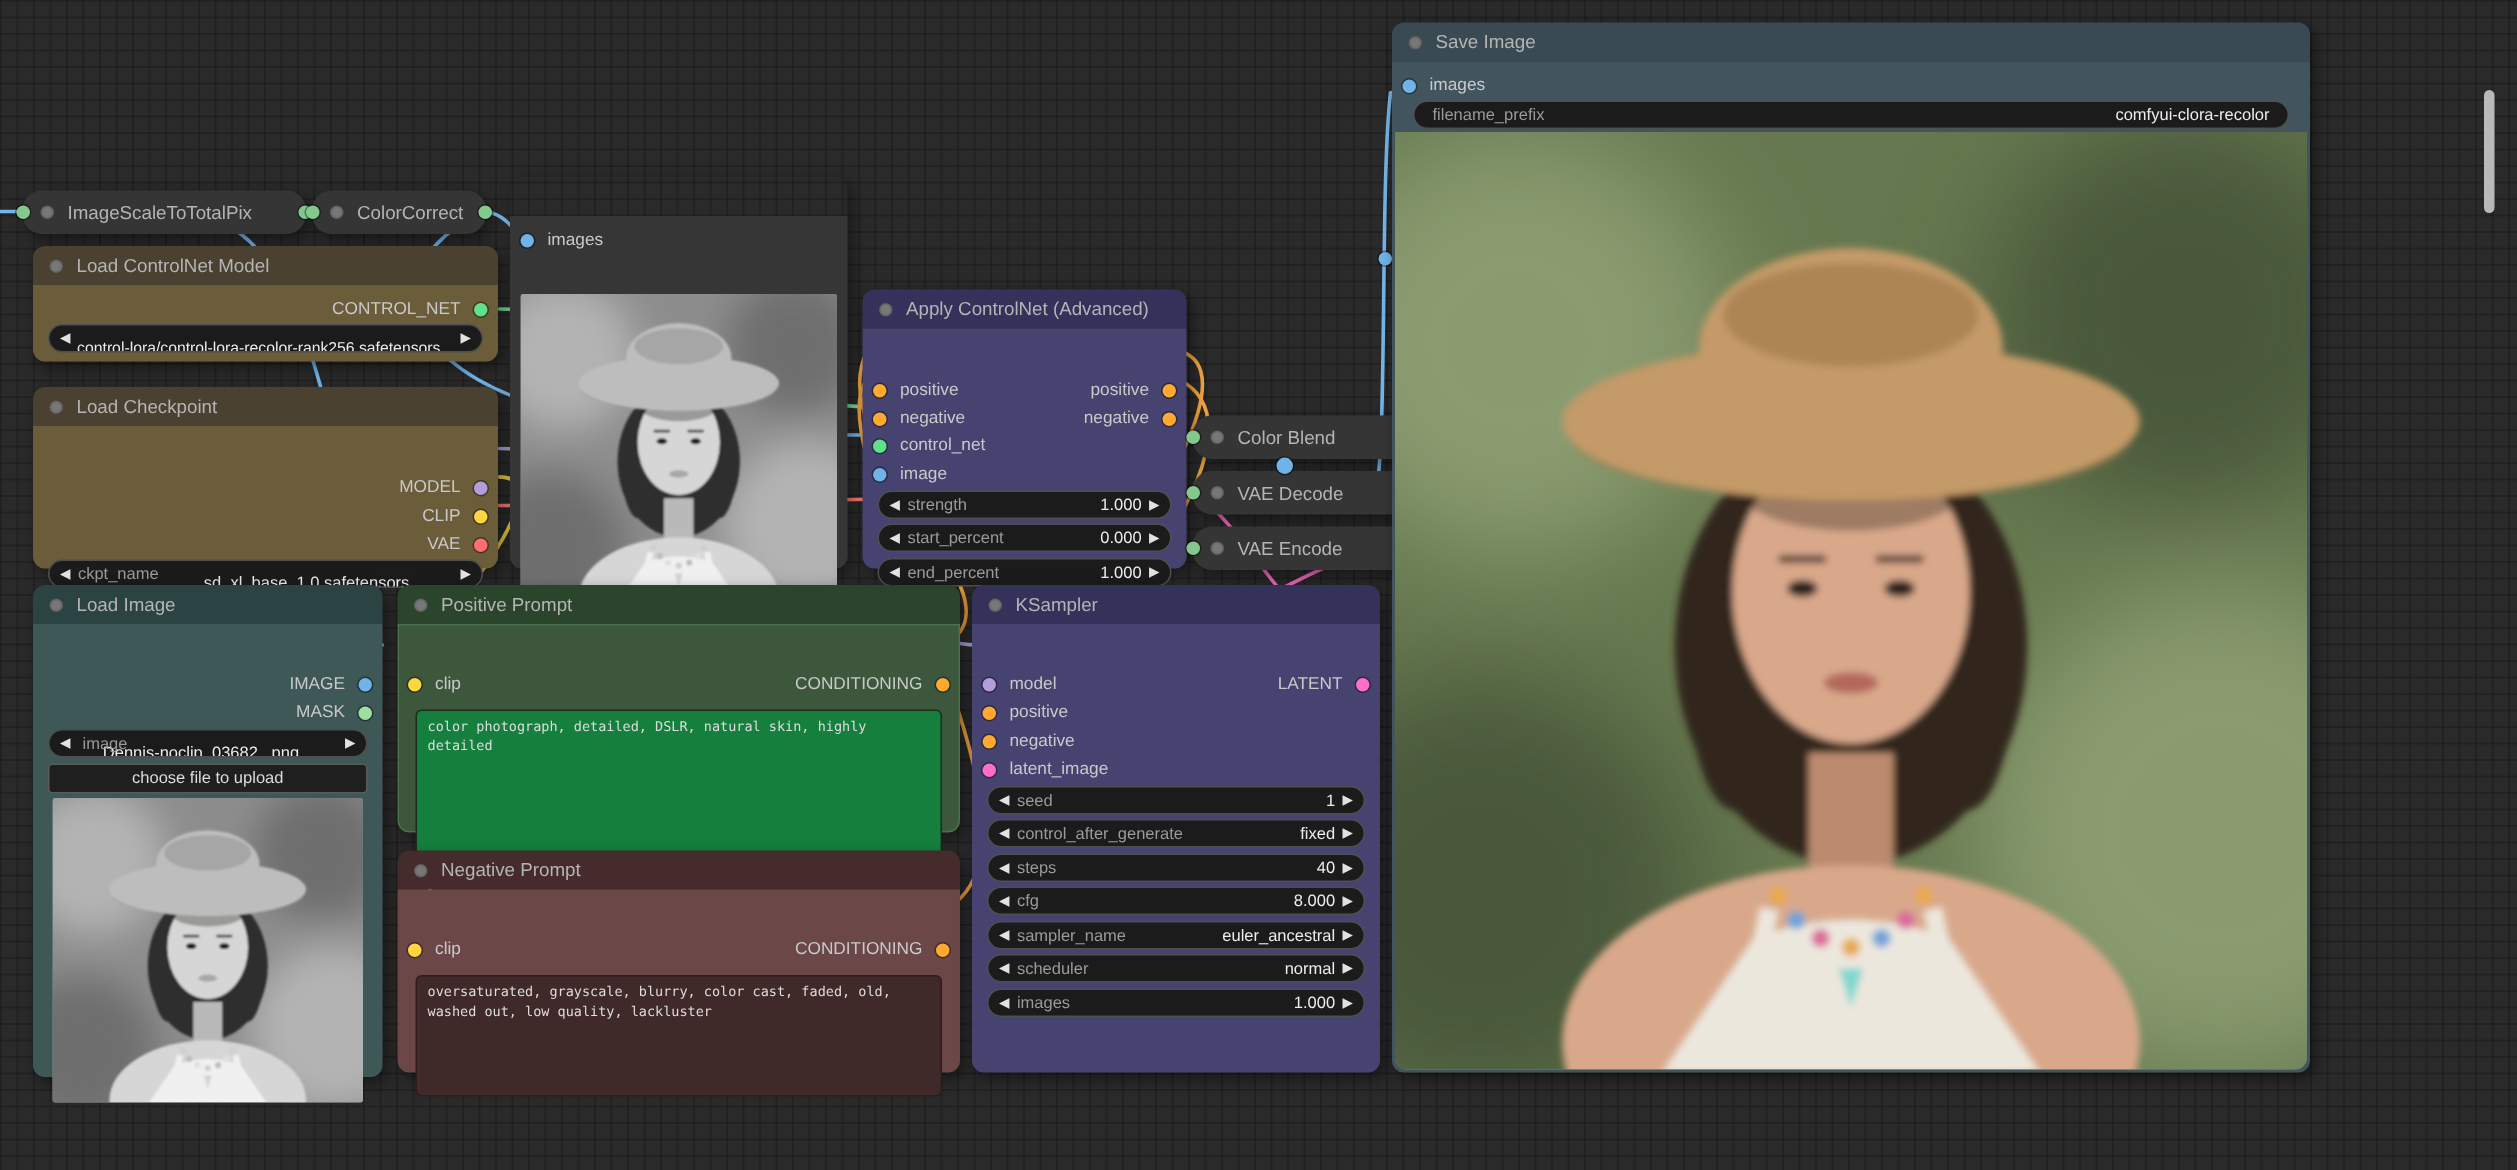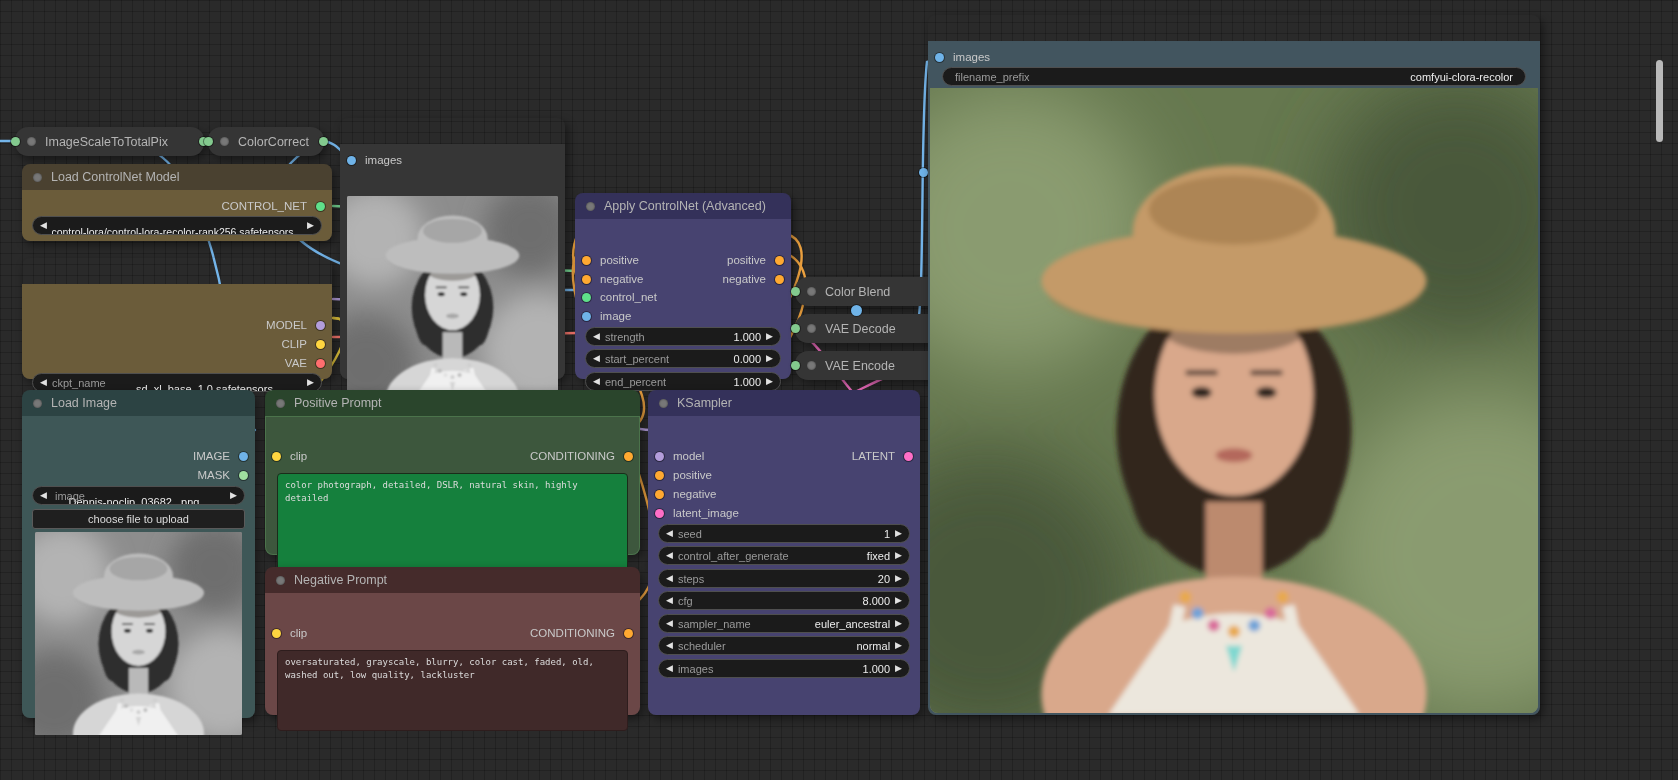--- a/index.html
+++ b/index.html
@@ -192,20 +192,24 @@
       </div>
       <div class="widget" style="top:26px">
         <span class="warr left"></span>
         <span class="wvalue center" style="font-size:10.5px">control-lora/control-lora-recolor-rank256.safetensors</span>
         <span class="warr right"></span>
       </div>
     </div>
   </div>
 
   <div class="node" style="left:22px;top:258px;width:310px;height:121px">
+    <div class="nhead h-brown">
+      <span class="ndot"></span>
+      <span>Load Checkpoint</span>
+    </div>
     <div class="nbody b-brown">
       <div class="slot out" style="top:32px">
         <span class="sdot c-model"></span>
         <span>MODEL</span>
       </div>
       <div class="slot out" style="top:51px">
         <span class="sdot c-clip"></span>
         <span>CLIP</span>
       </div>
       <div class="slot out" style="top:70px">
@@ -403,21 +407,21 @@
       </div>
       <div class="widget" style="top:130px">
         <span class="warr left"></span>
         <span class="wlabel">control_after_generate</span>
         <span class="wvalue">fixed</span>
         <span class="warr right"></span>
       </div>
       <div class="widget" style="top:153px">
         <span class="warr left"></span>
         <span class="wlabel">steps</span>
-        <span class="wvalue">20</span>
+        <span class="wvalue">40</span>
         <span class="warr right"></span>
       </div>
       <div class="widget" style="top:175px">
         <span class="warr left"></span>
         <span class="wlabel">cfg</span>
         <span class="wvalue">8.000</span>
         <span class="warr right"></span>
       </div>
       <div class="widget" style="top:198px">
         <span class="warr left"></span>
@@ -434,20 +438,24 @@
       <div class="widget" style="top:243px">
         <span class="warr left"></span>
         <span class="wlabel">images</span>
         <span class="wvalue">1.000</span>
         <span class="warr right"></span>
       </div>
     </div>
   </div>
 
   <div class="node top" style="left:928px;top:15px;width:612px;height:700px">
+    <div class="nhead h-slate">
+      <span class="ndot"></span>
+      <span>Save Image</span>
+    </div>
     <div class="nbody b-slate">
       <div class="slot in" style="top:7px">
         <span class="sdot c-image"></span>
         <span>images</span>
       </div>
       <div class="widget" style="top:26px;left:14px;right:14px">
         <span class="wlabel">filename_prefix</span>
         <span class="wvalue">comfyui-clora-recolor</span>
       </div>
       <div class="imgbox p-color" style="left:2px;top:47px;width:608px;height:625px;border-radius:0 0 8px 8px">

